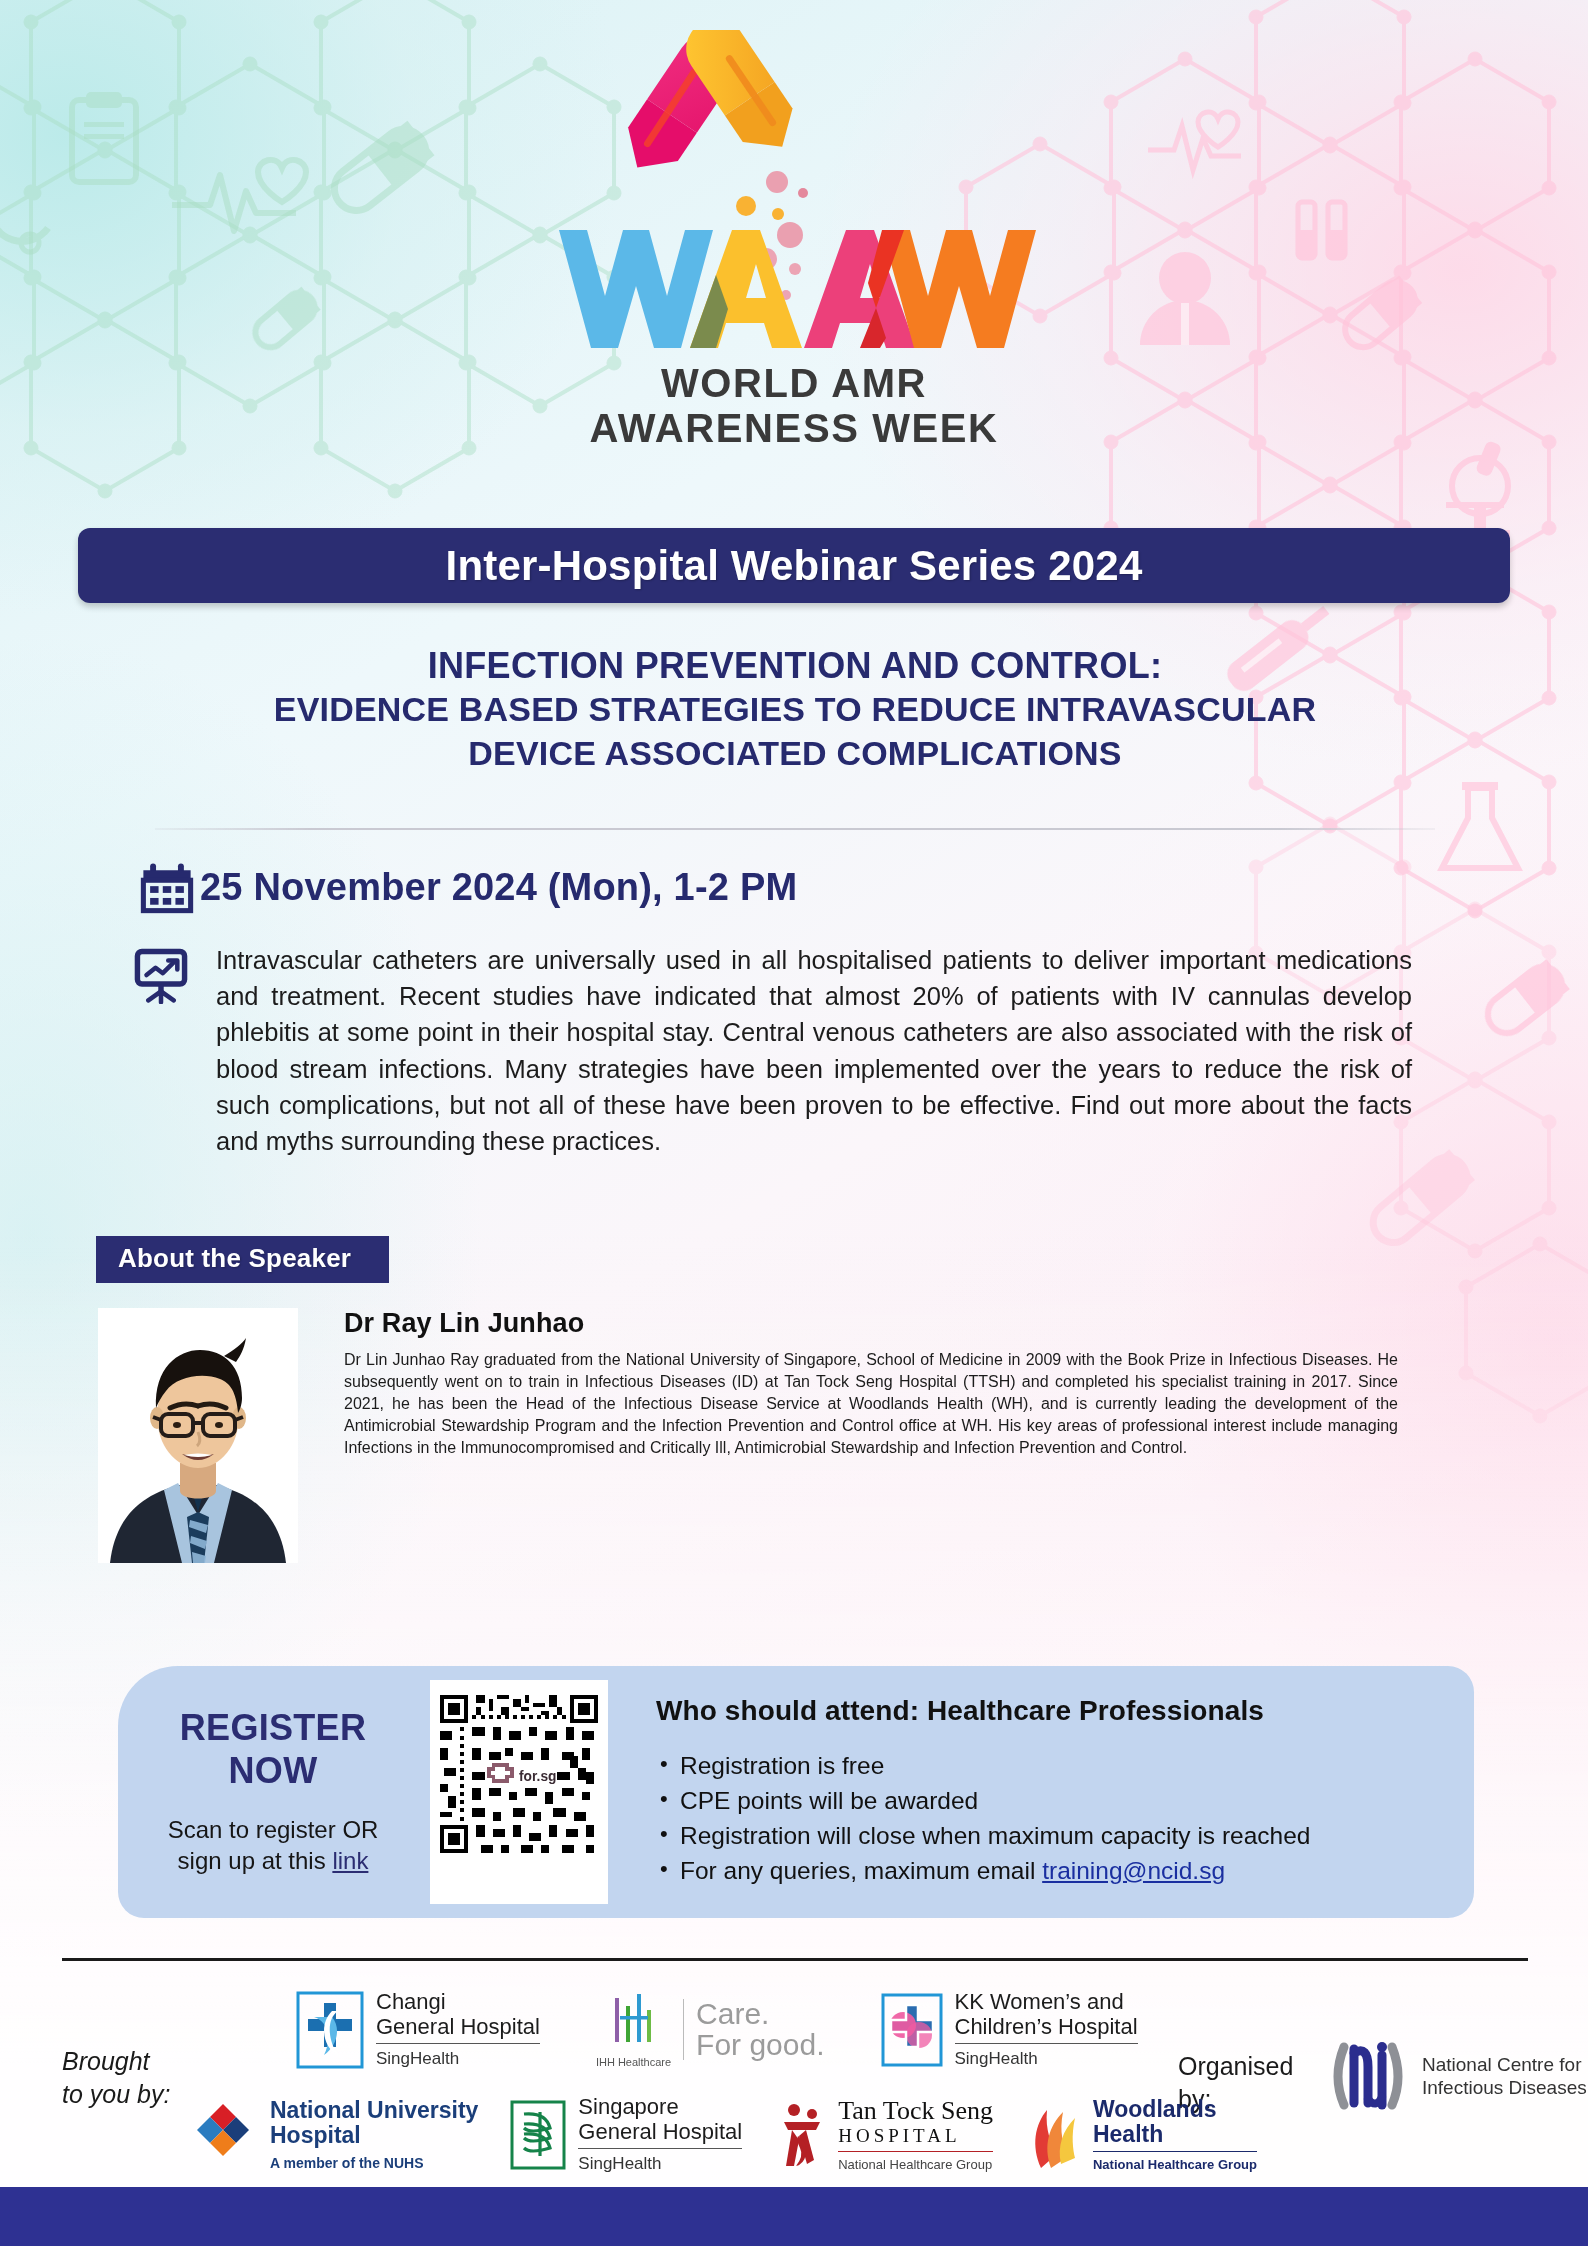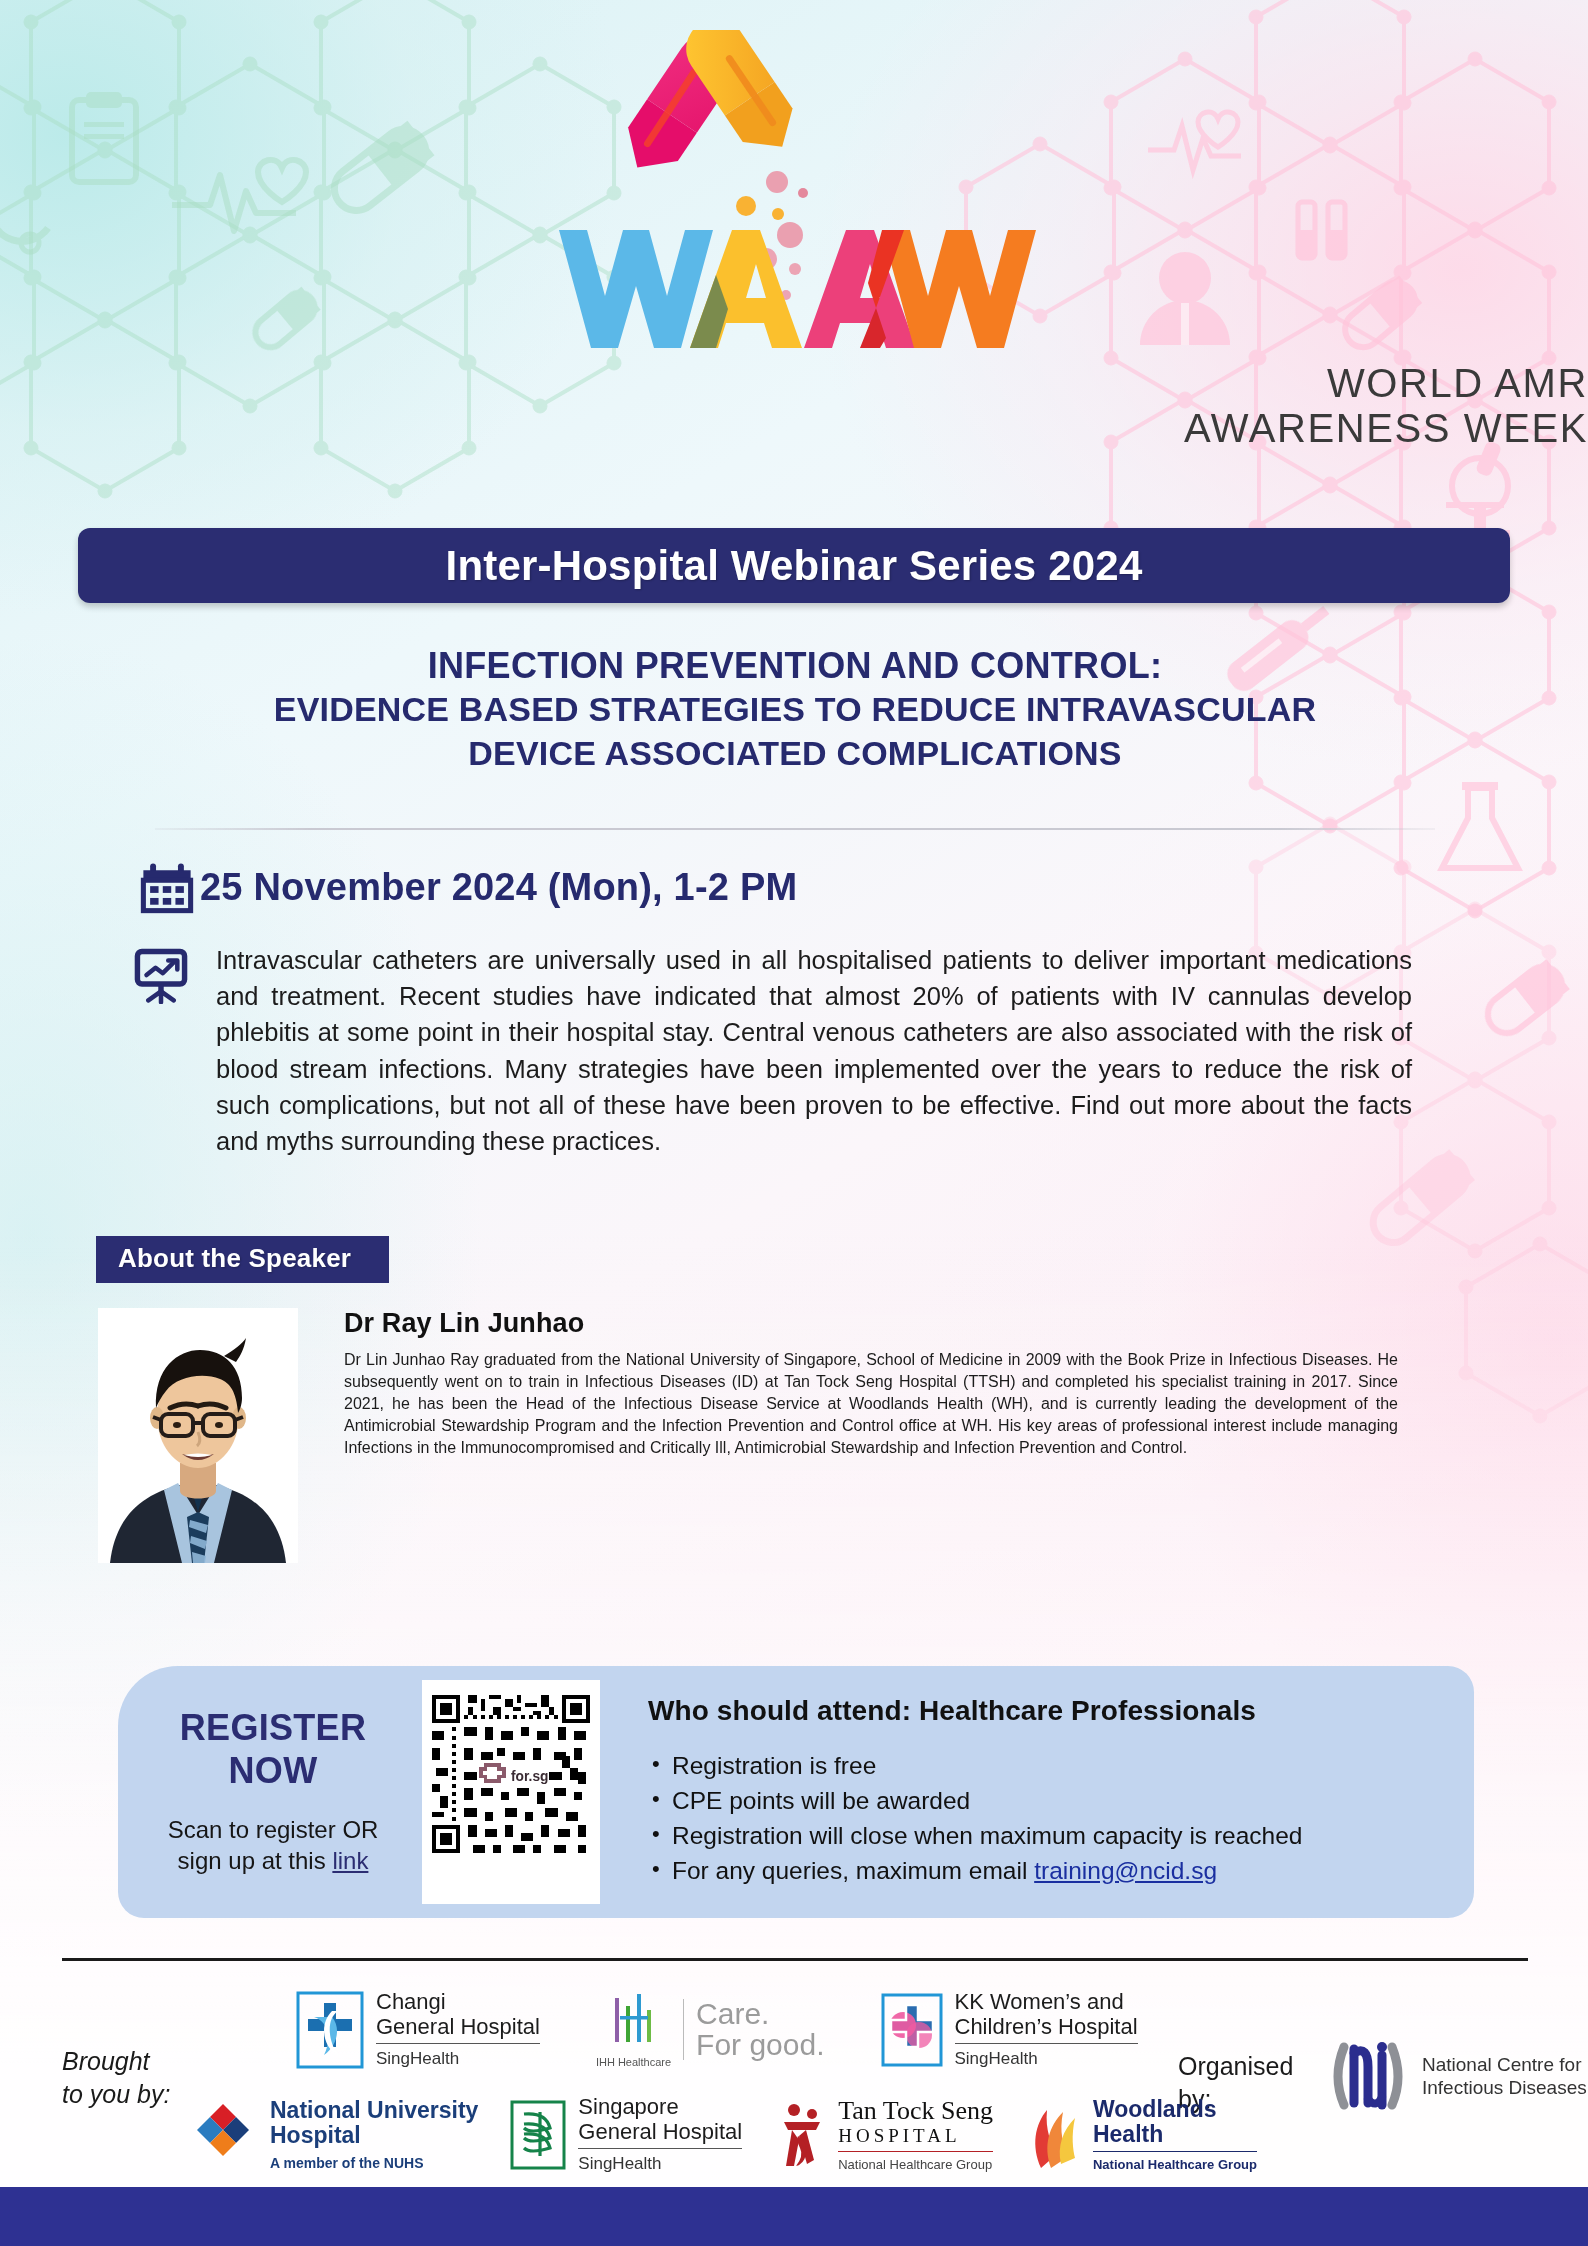--- a/index.html
+++ b/index.html
@@ -27,26 +27,26 @@
   }
   .bg-svg { position:absolute; left:0; top:0; width:1588px; height:2246px; }
 
   .content { position: relative; z-index: 5; }
 
   
   .logo-wrap{ position:absolute; left:0; right:0; top:30px; text-align:center; }
   .logo-svg{ width:560px; height:330px; }
   .logo-line{
     font-family:"Liberation Sans", sans-serif;
-    font-weight:400;
+    font-weight:700;
     font-size:40px;
     letter-spacing:1.6px;
     color:#3a3a3a;
     line-height:1.28;
-    text-align:right;
+    text-align:center;
     margin-top:-6px;
   }
 
   
   .banner{
     position:absolute; left:78px; top:528px; width:1432px; height:75px;
     background:#2b2d72;
     border-radius:12px;
     box-shadow: 0 4px 6px rgba(0,0,0,0.20);
     display:flex; align-items:center; justify-content:center;
@@ -98,21 +98,21 @@
   .reg-box{
     position:absolute; left:118px; top:1666px; width:1356px; height:252px;
     background:#c2d5ef; border-radius:26px 26px 26px 26px;
     border-top-left-radius:60px;
     display:flex; align-items:center;
   }
   .reg-left{ width:300px; text-align:center; padding-left:10px; }
   .reg-now{ font-size:36px; font-weight:bold; color:#2b2d72; line-height:1.18; letter-spacing:0.3px;}
   .reg-scan{ font-size:24px; color:#161616; line-height:1.3; margin-top:22px; }
   .reg-link{ color:#2b2d72; text-decoration:underline; }
-  .qr-wrap{ width:178px; height:224px; background:#fff; padding:6px; margin-left:4px; flex:0 0 178px; }
+  .qr-wrap{ width:178px; height:224px; background:#fff; padding:6px; margin-left:12px; flex:0 0 178px; }
   .qr-svg{ width:166px; height:176px; display:block; }
   .reg-right{ padding-left:48px; }
   .who-line{ font-size:28px; font-weight:bold; color:#111; letter-spacing:0.1px; }
   .bullets{ list-style:none; margin-top:22px; }
   .bullets li{
     font-size:24.5px; color:#111; line-height:1.42; position:relative; padding-left:24px;
   }
   .bullets li::before{
     content:"\2022"; position:absolute; left:4px; top:-1px; font-size:22px; color:#111;
   }

